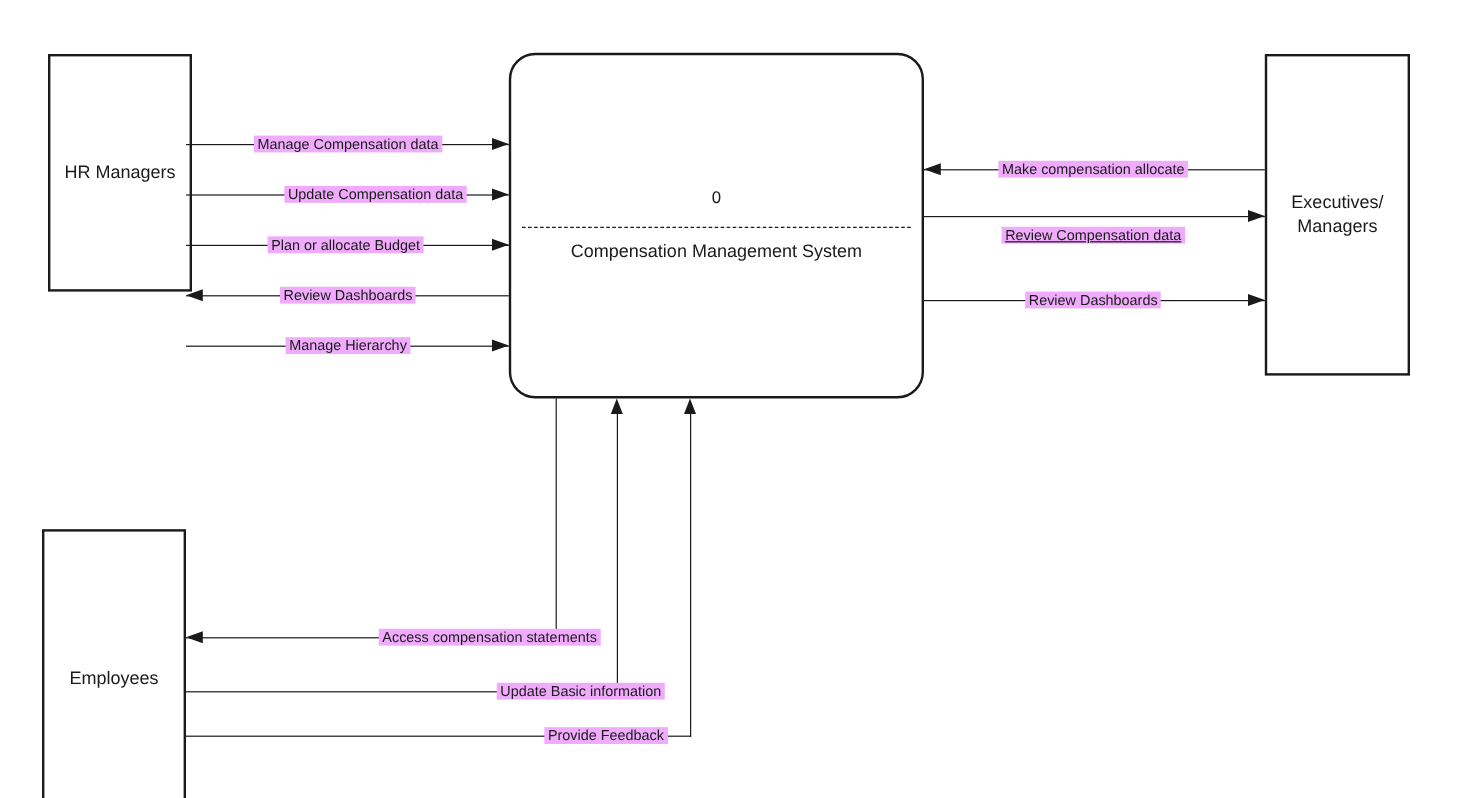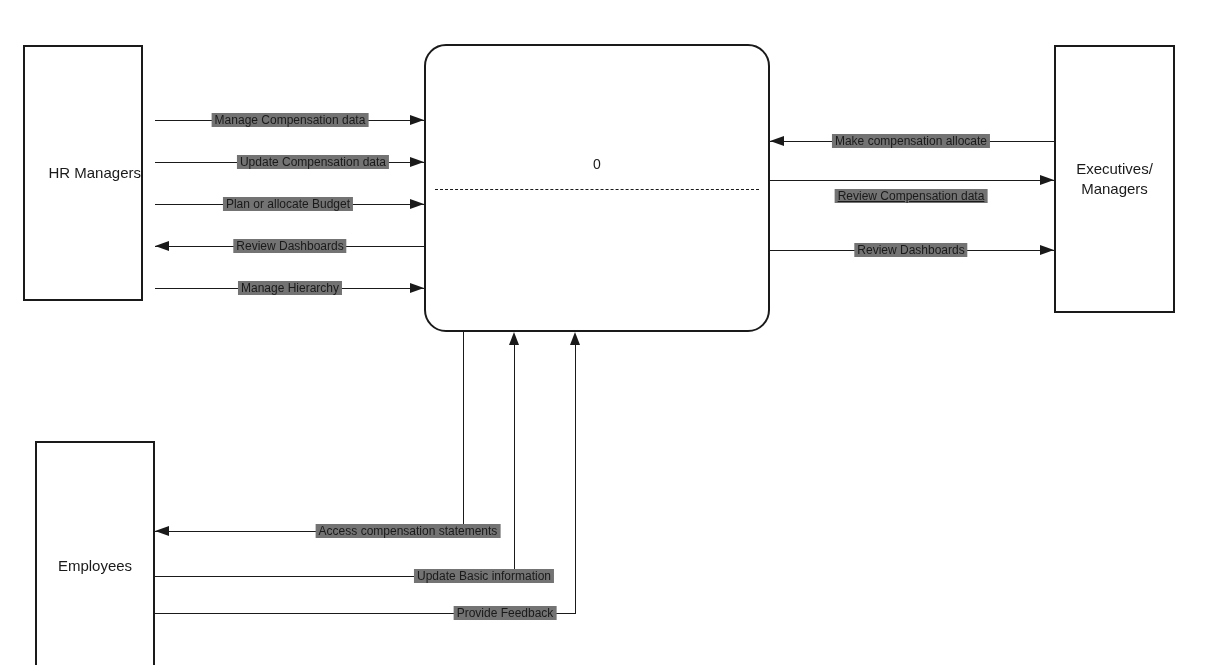--- a/index.html
+++ b/index.html
@@ -7,21 +7,21 @@
   body { font-family:"Liberation Sans", sans-serif; color:#1a1a1a; }
   .canvas {
     position:relative; width:1224px; height:665px;
     background:#ffffff; overflow:hidden;
   }
   .entity {
     position:absolute; border:2px solid #1a1a1a; background:#fff;
     display:flex; align-items:center; justify-content:center;
     font-size:15px; text-align:center; white-space:pre-line; line-height:1.35;
   }
-  .entity-hr { left:23px; top:45px; width:120px; height:256px;justify-content:flex-end; }
+  .entity-hr { left:40px; top:45px; width:120px; height:198px; }
   .entity-exec { left:1054px; top:45px; width:121px; height:268px; }
   .entity-emp { left:35px; top:441px; width:120px; height:250px; }
   .process {
     position:absolute; left:424px; top:44px; width:346px; height:288px;
     border:2px solid #1a1a1a; border-radius:22px; background:#fff;
   }
   .process-number {
     position:absolute; left:0; top:110px; width:100%;
     text-align:center; font-size:14px;
   }
@@ -34,21 +34,21 @@
     text-align:center; font-size:15px;
   }
   .hline { position:absolute; height:1px; background:#1a1a1a; }
   .vline { position:absolute; width:1px; background:#1a1a1a; }
   .arrow { position:absolute; width:0; height:0; }
   .arrow-right { border-top:5px solid transparent; border-bottom:5px solid transparent; border-left:14px solid #1a1a1a; }
   .arrow-left  { border-top:5px solid transparent; border-bottom:5px solid transparent; border-right:14px solid #1a1a1a; }
   .arrow-up    { border-left:5px solid transparent; border-right:5px solid transparent; border-bottom:13px solid #1a1a1a; }
   .flow-label {
     position:absolute; transform:translate(-50%,-50%);
-    background:#737373; padding:0 3px; font-size:12px;
+    background:#f0abfc; padding:0 3px; font-size:12px;
     white-space:nowrap; z-index:2;
   }
 </style>
 </head>
 <body>
 
 <div class="canvas">
 
   <div class="entity entity-hr">
     <span>HR Managers</span>
@@ -57,20 +57,21 @@
     <span>Executives/
 Managers</span>
   </div>
   <div class="entity entity-emp">
     <span>Employees</span>
   </div>
 
   <div class="process">
     <div class="process-number">0</div>
     <div class="process-divider"></div>
+    <div class="process-name">Compensation Management System</div>
   </div>
 
   <div class="hline" style="left:155px; top:120px; width:269px;"></div>
   <div class="arrow arrow-right" style="left:410px; top:115px;"></div>
   <span class="flow-label" style="left:290px; top:120px;">Manage Compensation data</span>
 
   <div class="hline" style="left:155px; top:162px; width:269px;"></div>
   <div class="arrow arrow-right" style="left:410px; top:157px;"></div>
   <span class="flow-label" style="left:290px; top:162px;margin-left:23px;">Update Compensation data</span>
 

